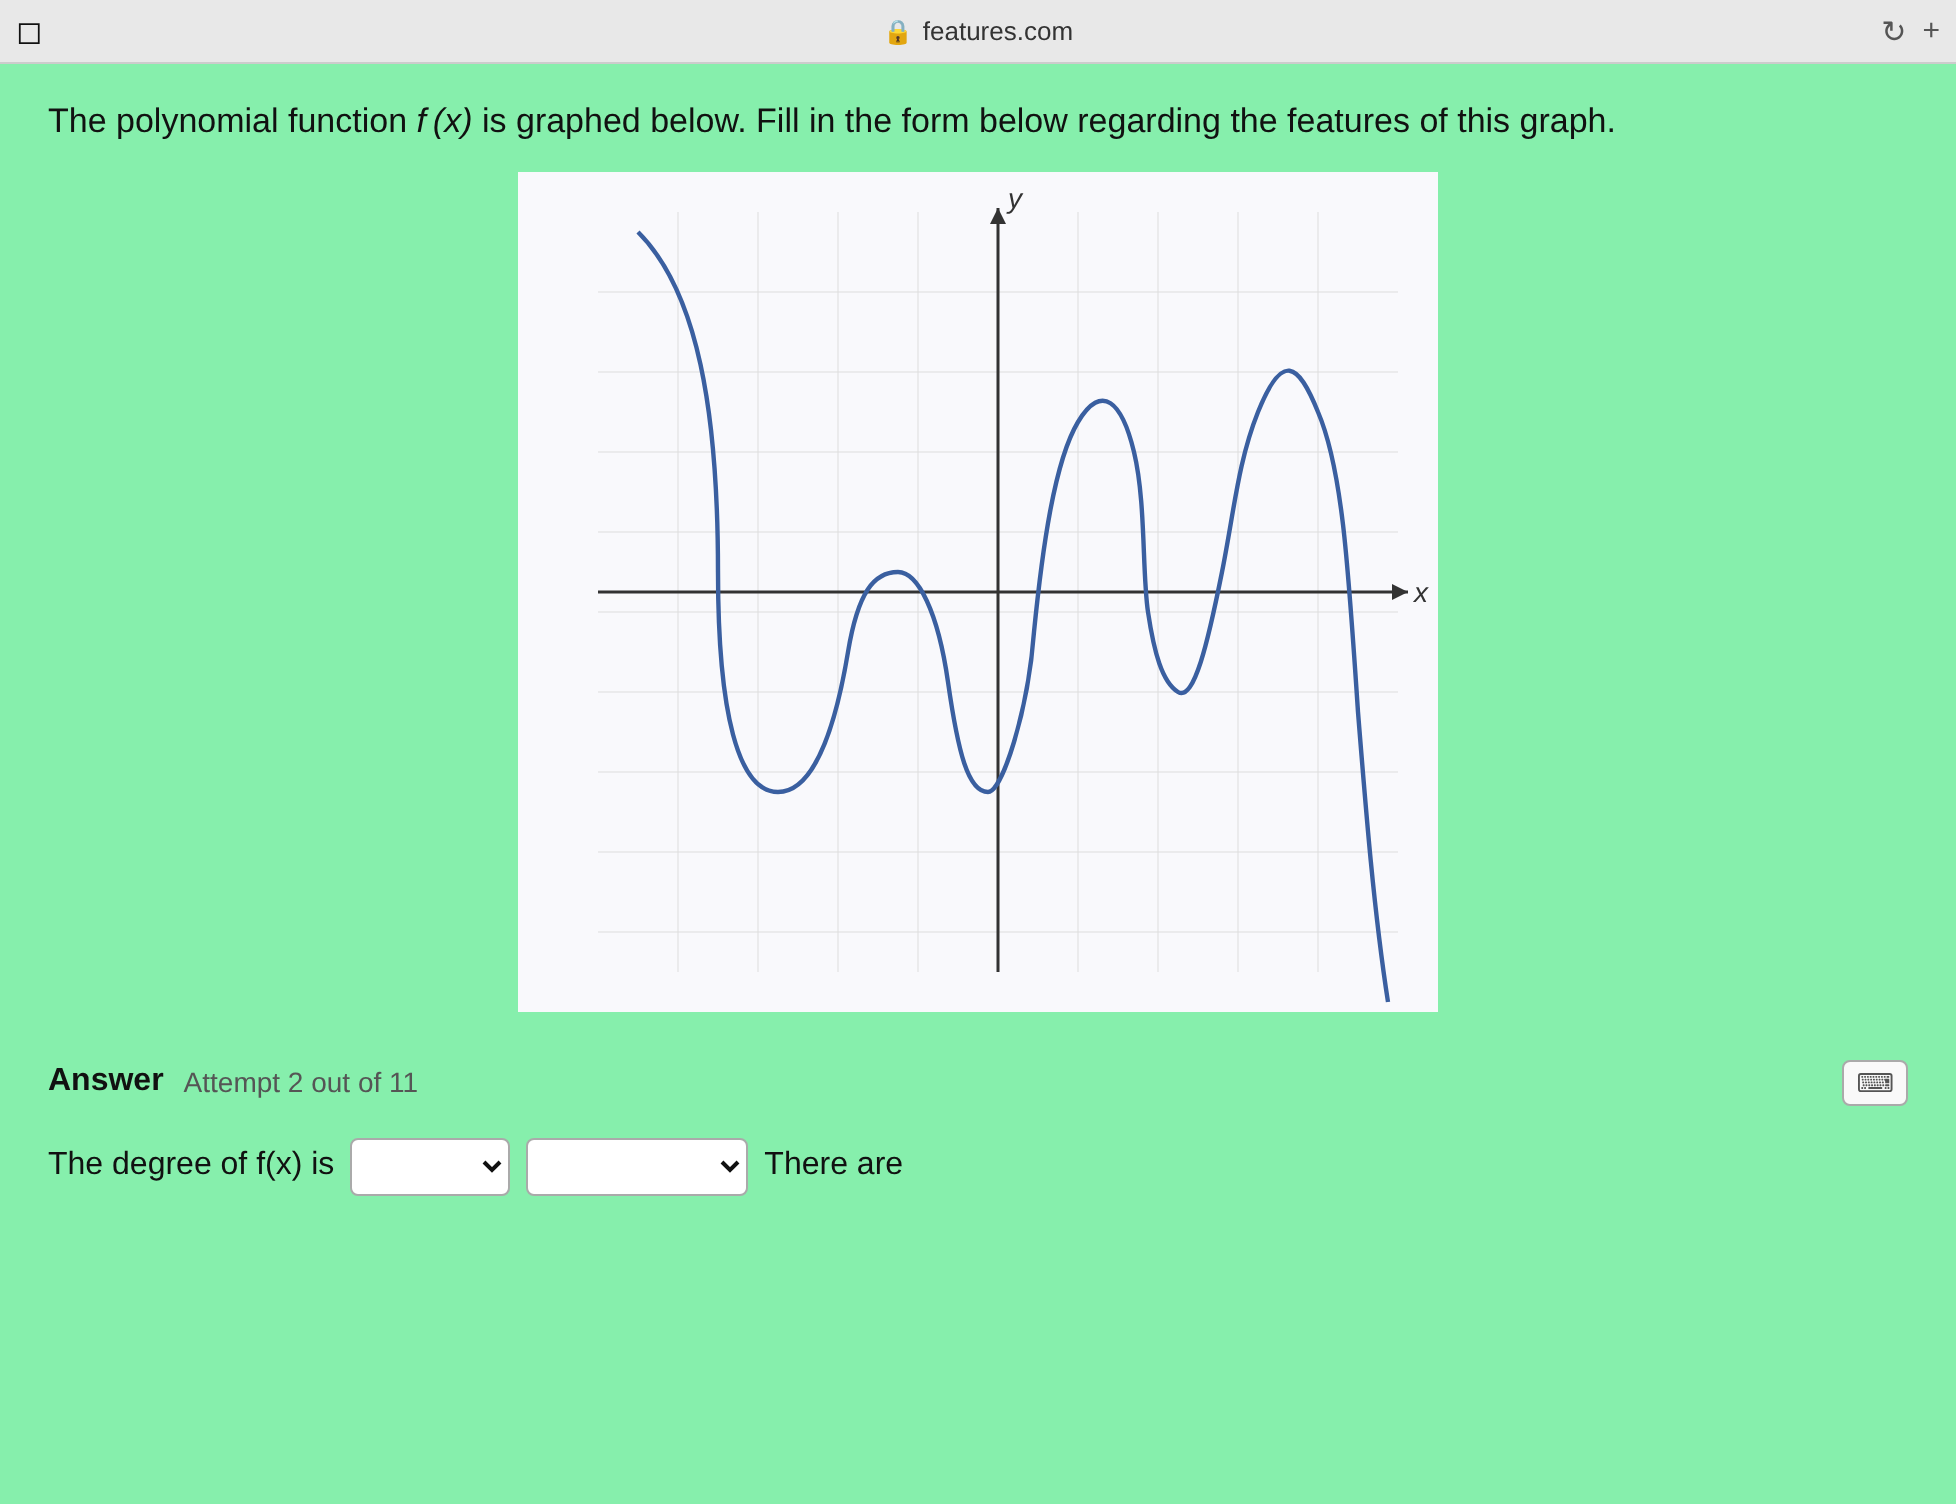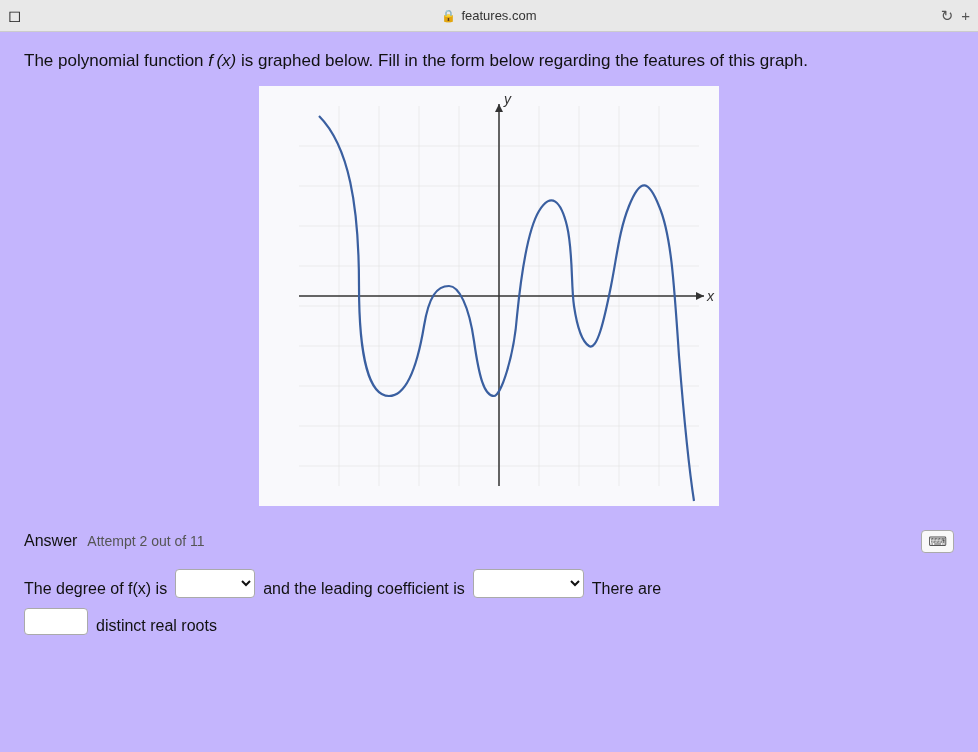--- a/index.html
+++ b/index.html
@@ -44,21 +44,21 @@
     .browser-bar .controls-right {
       position: absolute;
       right: 8px;
       display: flex;
       gap: 8px;
       font-size: 15px;
       color: #555;
     }
 
     .page-content {
-      background: #c4b5fd;
+      background: #86efac;
       max-width: 978px;
       margin: 0 auto;
       padding: 16px 24px 24px 24px;
       min-height: 720px;
     }
 
     .problem-text {
       font-size: 17px;
       line-height: 1.5;
       margin-bottom: 12px;
@@ -84,42 +84,42 @@
     }
 
     .answer-header {
       display: flex;
       align-items: center;
       gap: 10px;
       margin-bottom: 16px;
     }
 
     .answer-label {
-      font-weight: normal;
+      font-weight: bold;
       font-size: 16px;
     }
 
     .attempt-text {
       font-size: 14px;
       color: #555;
     }
 
     .keyboard-icon {
       margin-left: auto;
       border: 1px solid #aaa;
       border-radius: 4px;
       padding: 3px 6px;
       font-size: 13px;
       color: #555;
       background: #f9f9f9;
     }
 
     .form-row {
       display: flex;
-      align-items: flex-end;
+      align-items: center;
       gap: 8px;
       flex-wrap: wrap;
       font-size: 16px;
       margin-bottom: 10px;
     }
 
     .form-row select {
       border: 1px solid #aaa;
       border-radius: 4px;
       padding: 4px 24px 4px 8px;
@@ -242,29 +242,24 @@
       <select>
         <option value=""></option>
         <option value="1">1</option>
         <option value="2">2</option>
         <option value="3">3</option>
         <option value="4">4</option>
         <option value="5">5</option>
         <option value="6">6</option>
         <option value="7">7</option>
       </select>
-      <span class="form-label">and the leading coefficient is</span>
       <select>
         <option value=""></option>
         <option value="positive">positive</option>
         <option value="negative">negative</option>
       </select>
       <span class="form-label">There are</span>
     </div>
 
-    <div class="form-row">
-      <input type="text" placeholder="" style="">
-      <span class="form-label">distinct real roots</span>
-    </div>
 
   </div>
 
 </div>
 
 </body></html>

